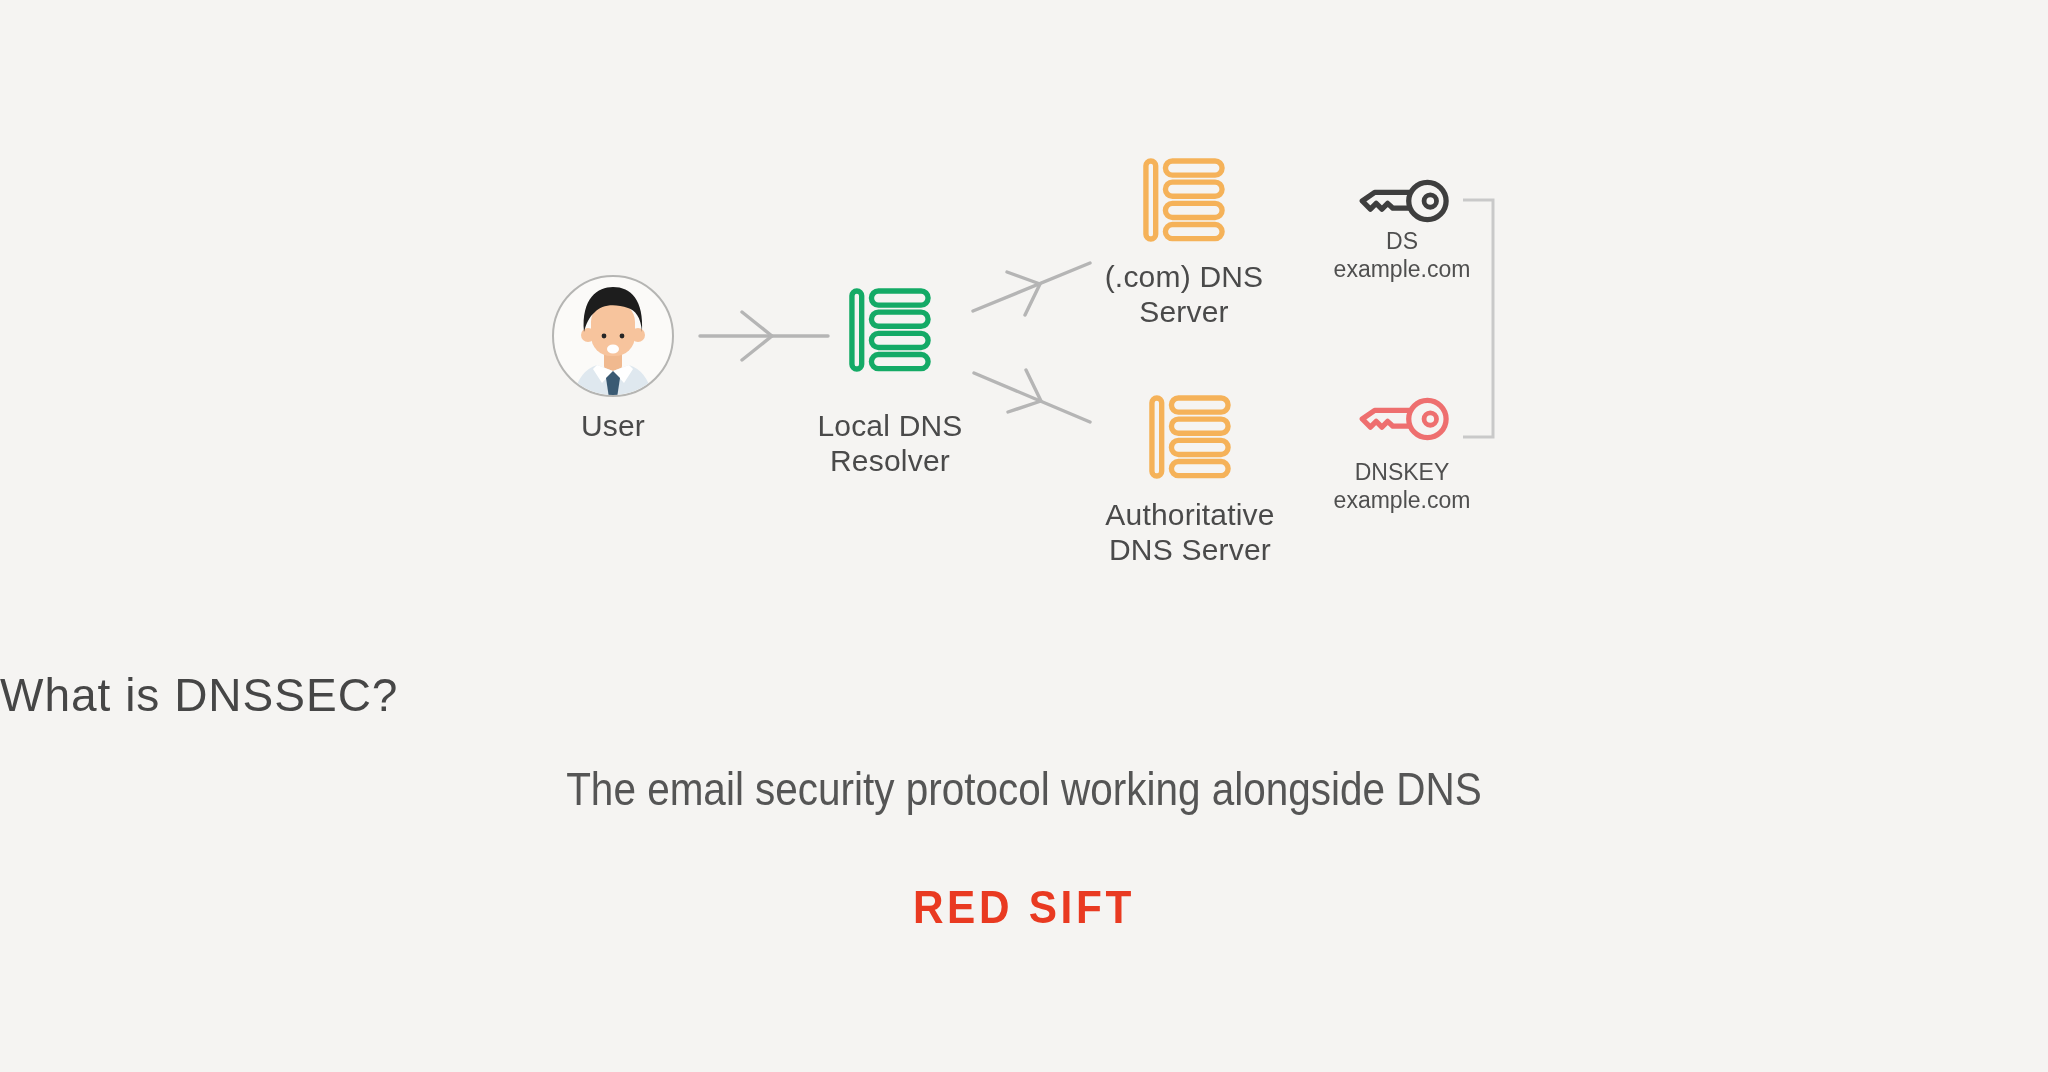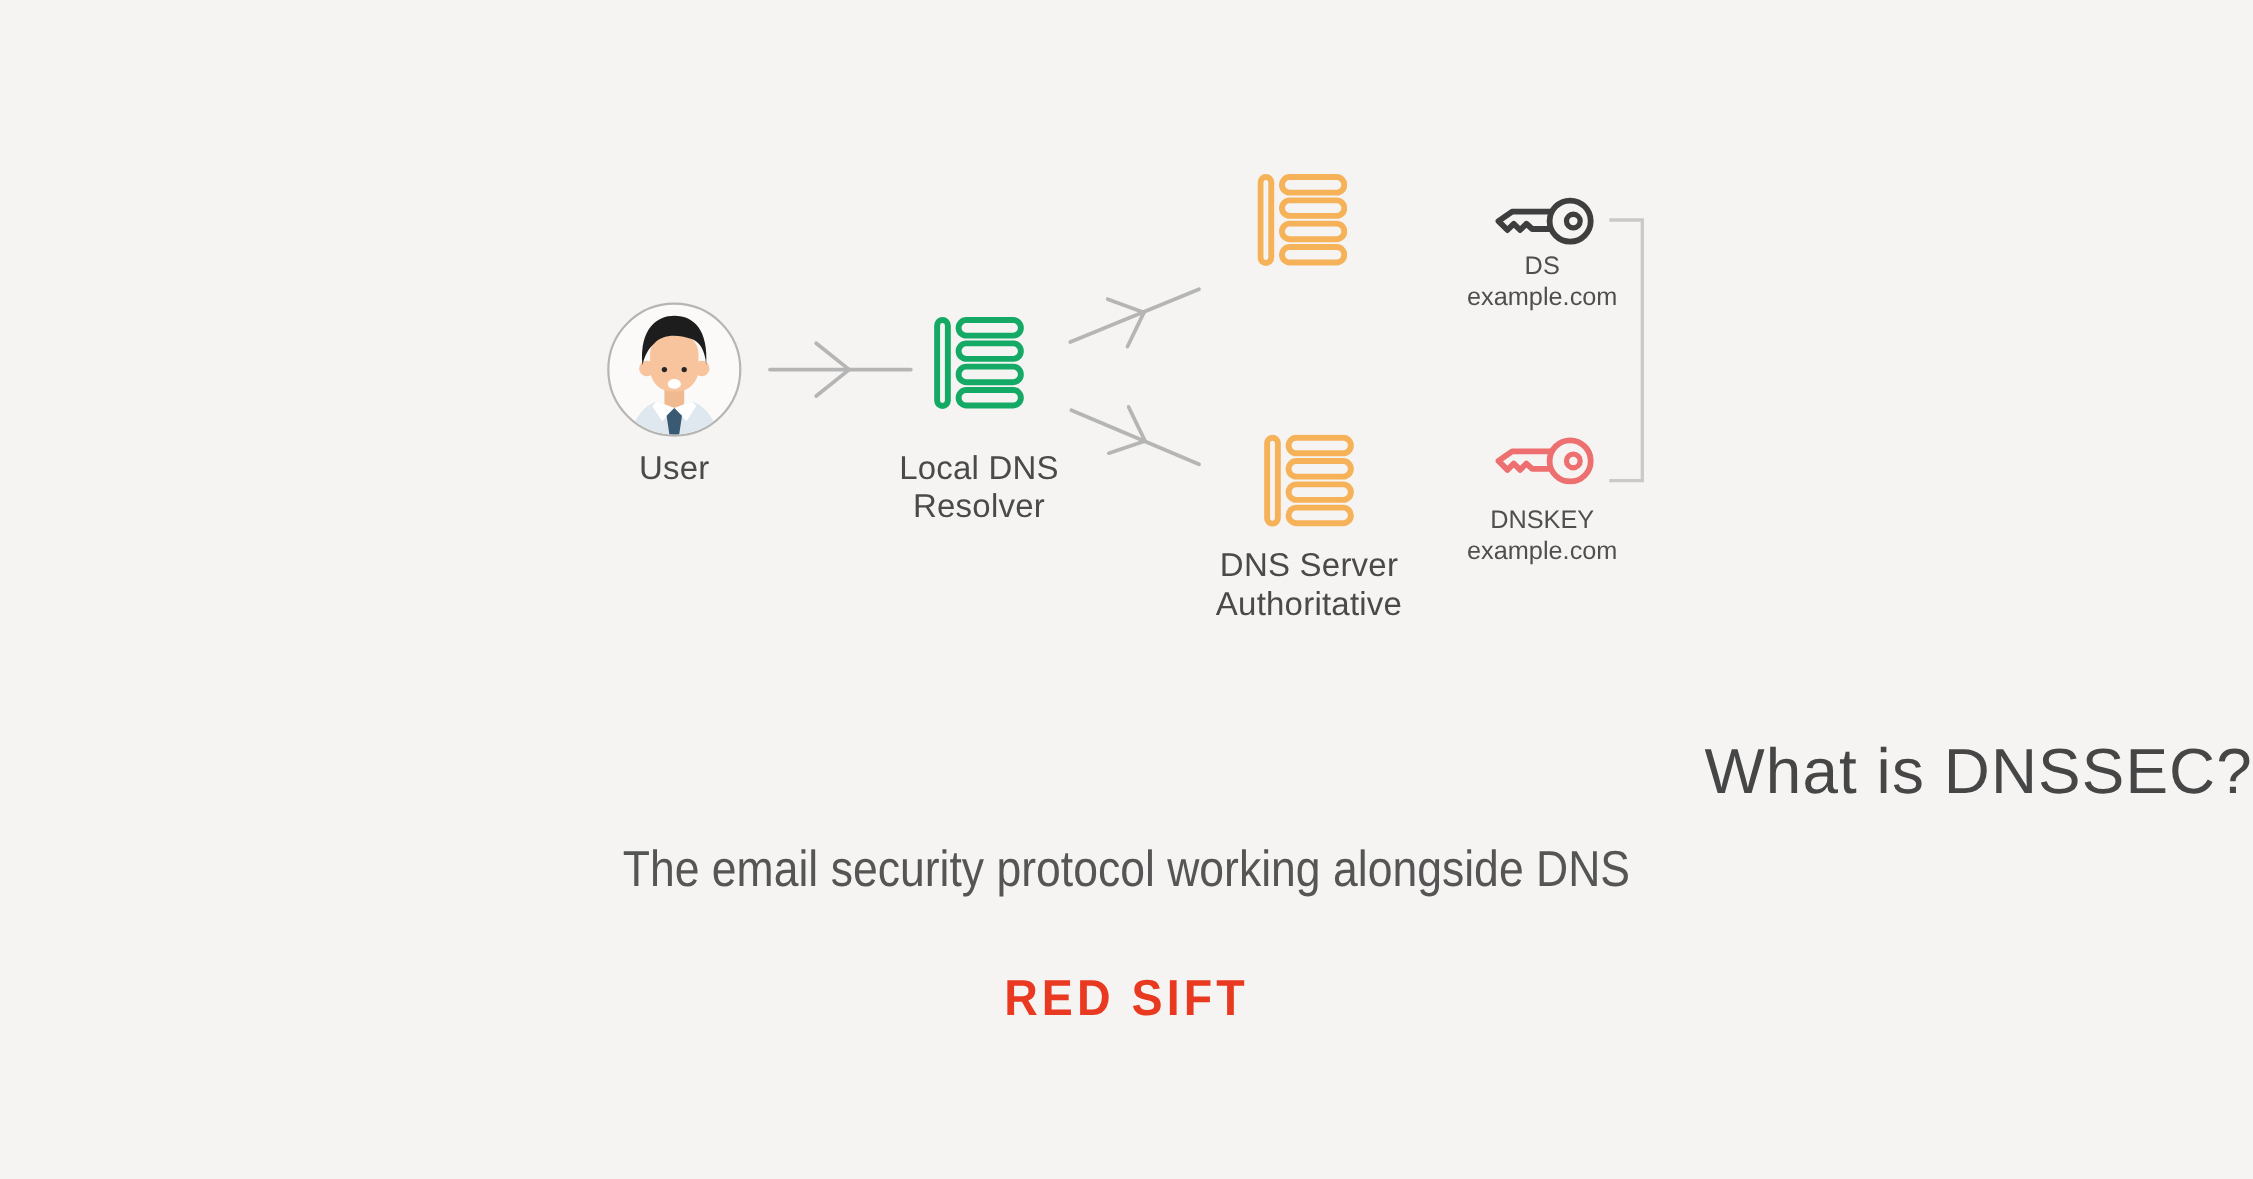--- a/index.html
+++ b/index.html
@@ -17,21 +17,21 @@
   .node .icon-wrap{display:flex;justify-content:center;}
   .node-label{
     font-size:30px;line-height:35px;font-weight:500;
     color:#4a4a4a;letter-spacing:.2px;
   }
   .key-label{
     font-size:23px;line-height:28px;font-weight:400;color:#4f4f4f;
   }
   .title{
     position:absolute;left:0;right:0;top:668px;
-    text-align:right;font-size:58px;font-weight:500;
+    text-align:left;font-size:46px;font-weight:500;
     color:#464646;letter-spacing:1px;
   }
   .subtitle{
     position:absolute;left:0;right:0;top:762px;
     text-align:center;font-size:46px;font-weight:400;
     color:#555;letter-spacing:0;
     transform:scaleX(.88);transform-origin:center;
   }
   .logo{
     position:absolute;left:0;right:0;top:880px;
@@ -110,35 +110,39 @@
   <div class="node" style="left:1034px;top:158px;width:300px;">
     <div class="icon-wrap orange">
       <svg width="82" height="84" viewBox="0 0 84 86" fill="none" stroke="currentColor" stroke-width="5.5">
         <rect x="3" y="3" width="10" height="80" rx="5"></rect>
         <rect x="23" y="3" width="58" height="14.5" rx="7.2"></rect>
         <rect x="23" y="24.7" width="58" height="14.5" rx="7.2"></rect>
         <rect x="23" y="46.4" width="58" height="14.5" rx="7.2"></rect>
         <rect x="23" y="68.1" width="58" height="14.5" rx="7.2"></rect>
       </svg>
     </div>
+    <div class="node-label" style="margin-top:17px;">
+      <div>(.com) DNS</div>
+      <div>Server</div>
+    </div>
   </div>
 
   <div class="node" style="left:1040px;top:395px;width:300px;">
     <div class="icon-wrap orange">
       <svg width="82" height="84" viewBox="0 0 84 86" fill="none" stroke="currentColor" stroke-width="5.5">
         <rect x="3" y="3" width="10" height="80" rx="5"></rect>
         <rect x="23" y="3" width="58" height="14.5" rx="7.2"></rect>
         <rect x="23" y="24.7" width="58" height="14.5" rx="7.2"></rect>
         <rect x="23" y="46.4" width="58" height="14.5" rx="7.2"></rect>
         <rect x="23" y="68.1" width="58" height="14.5" rx="7.2"></rect>
       </svg>
     </div>
     <div class="node-label" style="margin-top:18px;">
+      <div>Authoritative</div>
       <div>DNS Server</div>
-      <div>Authoritative</div>
     </div>
   </div>
 
   <div class="node" style="left:1302px;top:178px;width:200px;">
     <div class="icon-wrap keydark">
       <svg width="99" height="46" viewBox="0 0 102 48" fill="none" stroke="currentColor" stroke-width="5.5" stroke-linecap="round" stroke-linejoin="round">
         <circle cx="77" cy="24" r="19.5"></circle>
         <circle cx="80" cy="24" r="6.5" stroke-width="5"></circle>
         <path d="M58 15 H22 L9 24 L17.5 32.5 L23.5 26.5 L29.5 32.5 L35.5 26.5 L41 31.5 H58"></path>
       </svg>

